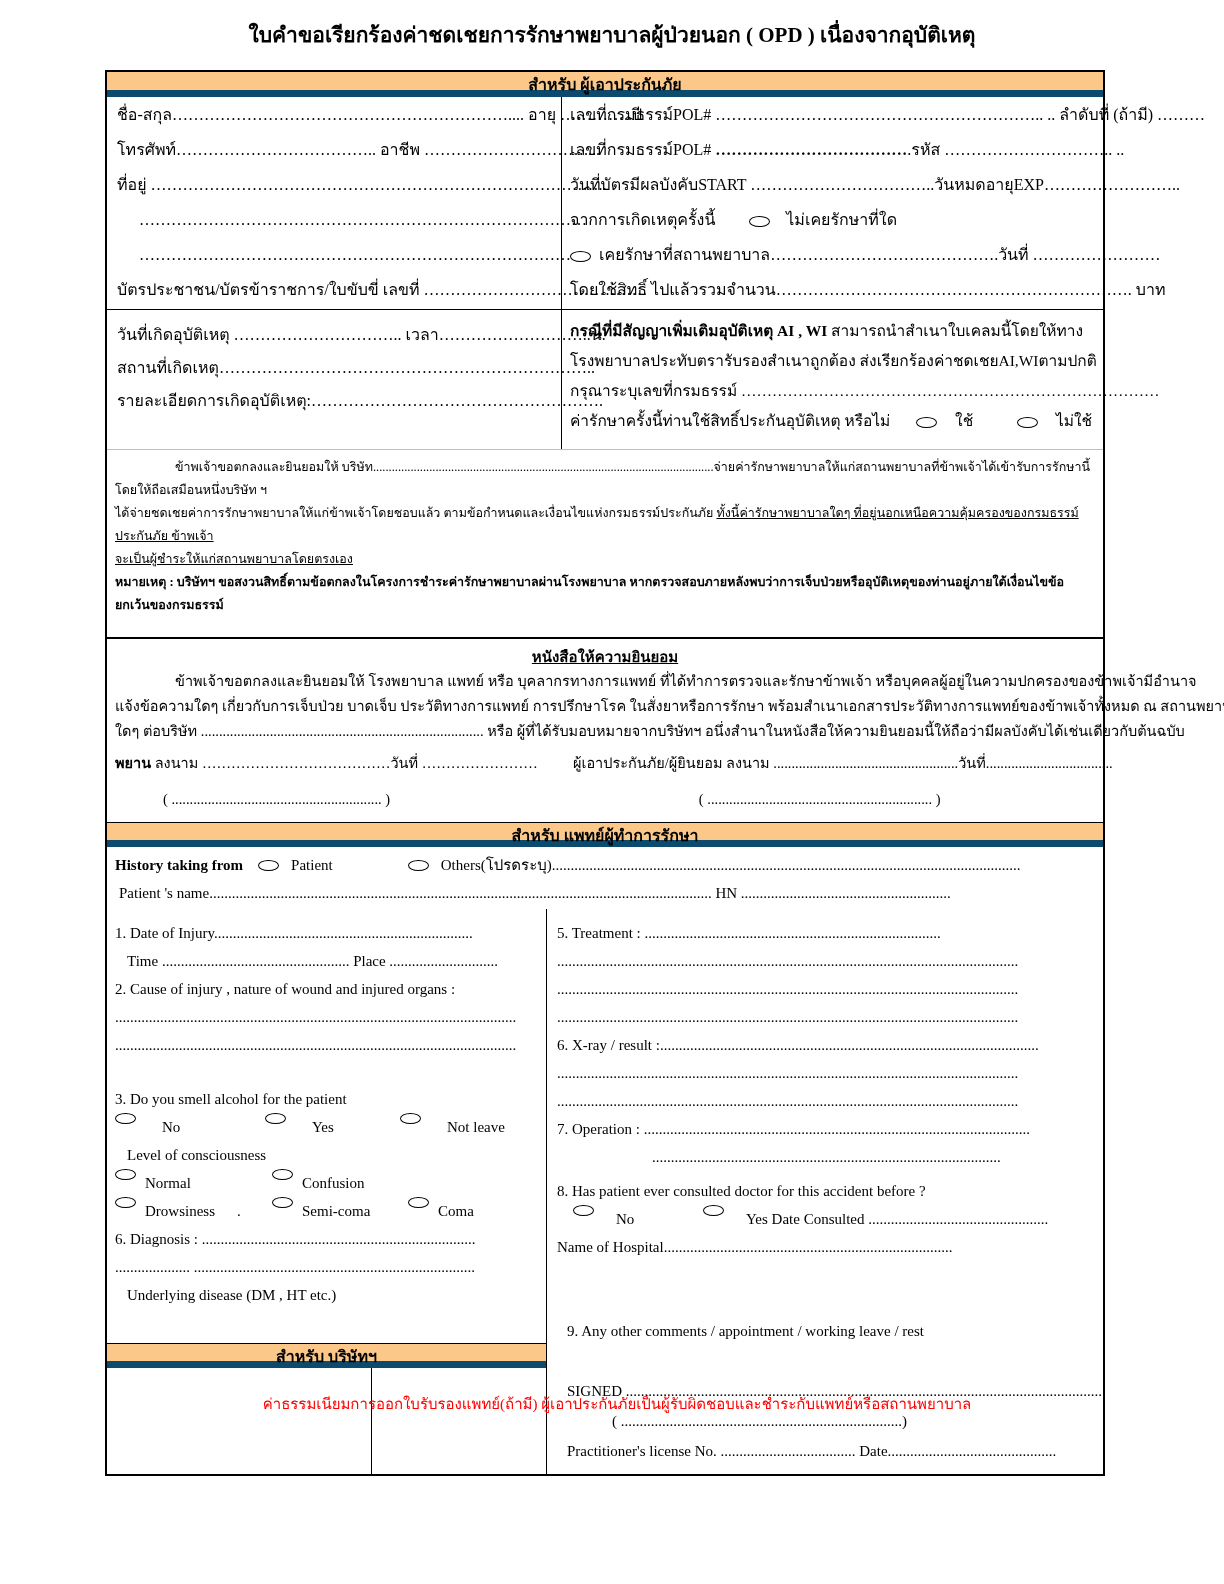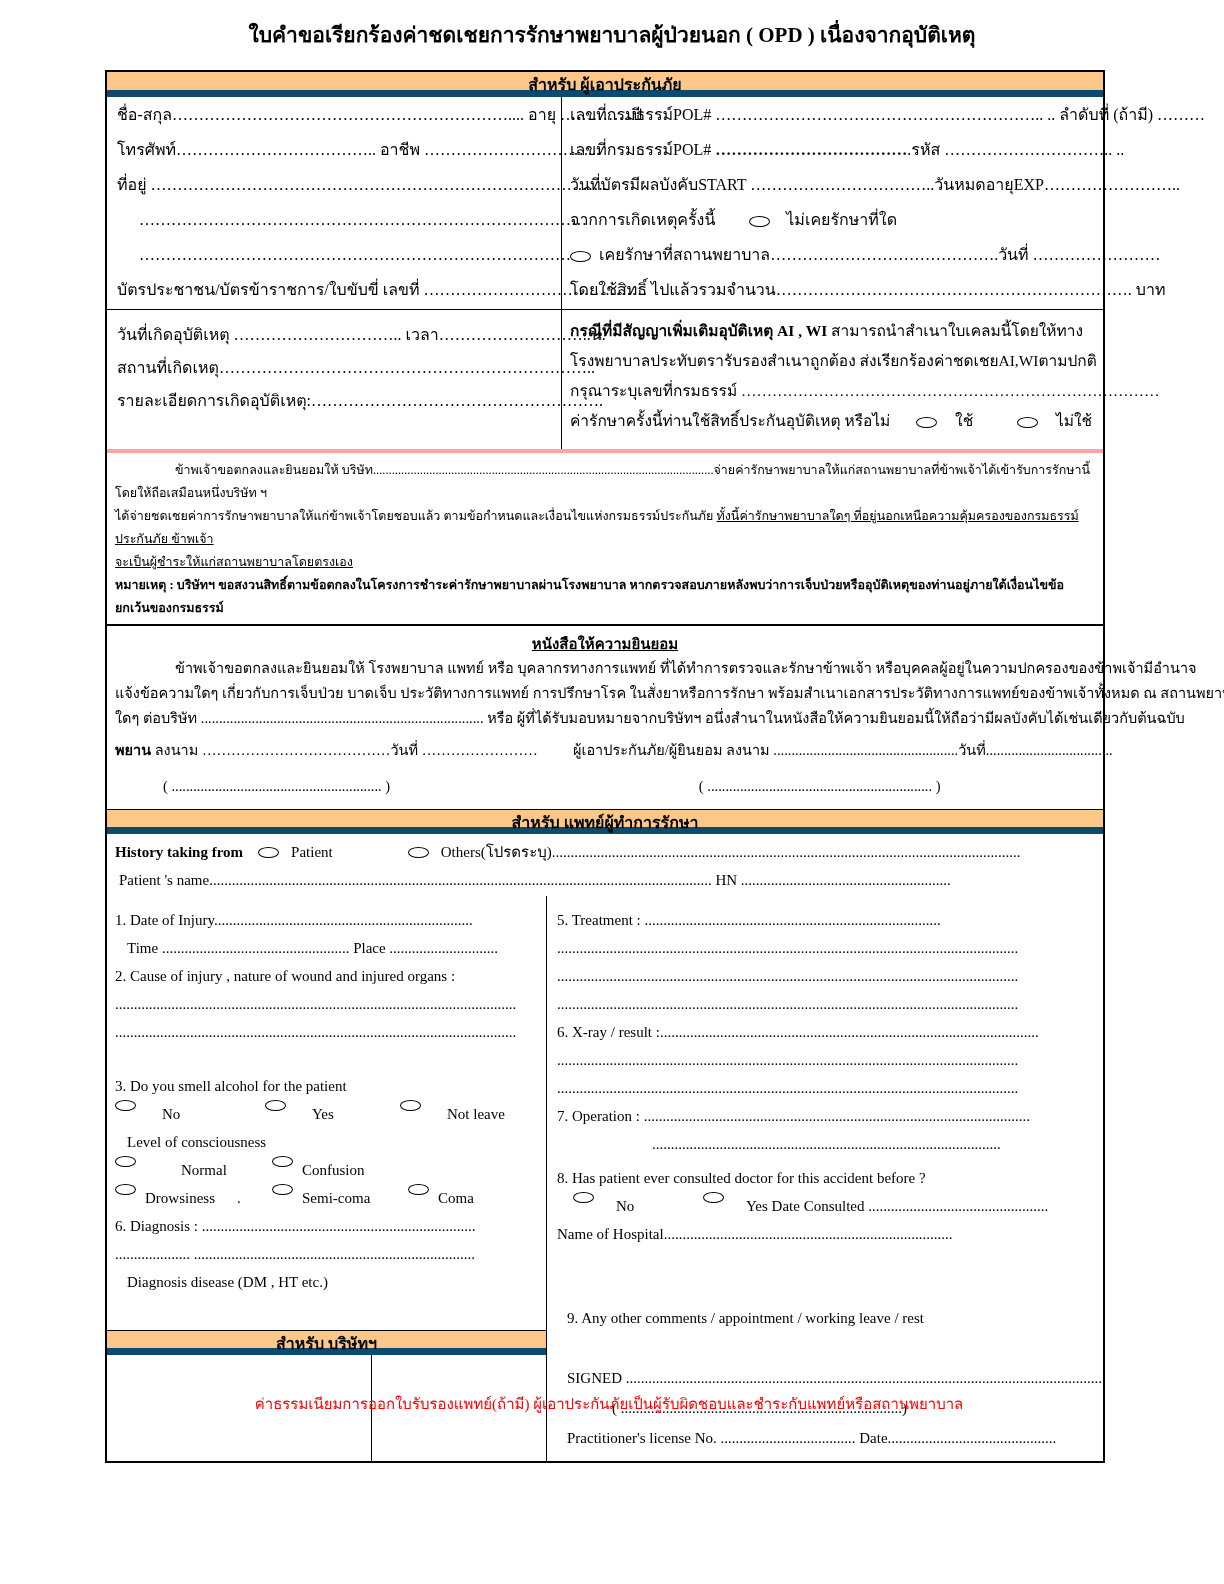--- a/index.html
+++ b/index.html
@@ -23,21 +23,21 @@
   .ins-line { font-size:16px; line-height:35px; padding-left:10px; white-space:nowrap; }
   .ins-line.indent { padding-left:32px; }
   .col-r .ins-line { padding-left:8px; }
 
   .acc-row { border-top:1px solid #000; height:140px; }
   .acc-line { font-size:16px; line-height:33px; padding-left:10px; white-space:nowrap; }
   .acc-row .col-l { padding-top:8px; }
   .acc-right { padding:6px 6px 0 8px; }
   .acc-rline { font-size:15.5px; line-height:30px; white-space:nowrap; }
 
-  .agree { border-top:4px solid #fca5a5; padding:6px 8px 4px 8px; font-size:12.5px; line-height:23px; }
+  .agree { border-top:1px solid #fca5a5; padding:6px 8px 20px 8px; font-size:12.5px; line-height:23px; }
   .agree .first { text-indent:60px; }
   .u { text-decoration:underline; }
   .b { font-weight:bold; }
 
   .consent { border-top:2px solid #000; padding:6px 8px 8px 8px; }
   .consent-hdr { text-align:center; font-weight:bold; text-decoration:underline; font-size:15px; line-height:24px; }
   .consent p { font-size:14.5px; line-height:25px; white-space:nowrap; }
   .consent .first { text-indent:60px; }
   .sign-row { font-size:14.5px; line-height:30px; white-space:nowrap; margin-top:4px; }
   .sign-row .gap { display:inline-block; width:28px; }
@@ -55,36 +55,36 @@
   .doc-right { flex:1; display:flex; flex-direction:column; padding:10px 0 0 10px; overflow:hidden; }
   .doc-line { font-size:15px; line-height:28px; padding-left:8px; white-space:nowrap; overflow:hidden; }
   .doc-right .doc-line { padding-left:0; }
 
   .oval { display:inline-block; width:21px; height:11px; border:1.5px solid #000; border-radius:50%; vertical-align:middle; background:#fff; flex:none; }
 
   .opts { display:flex; align-items:center; }
   .opt { display:inline-flex; }
   .opt .oval { margin-right:26px; }
   .opt-sm .oval { margin-right:9px; }
-  .w150 { width:150px; } .w135 { width:135px; } .w157 { width:157px;gap:36px; }
+  .w150 { width:150px; } .w135 { width:135px; } .w157 { width:157px; }
   .w122 { width:122px; } .w35  { width:35px; text-align:left; } .w136 { width:136px; } .ml15 { margin-left:15px; } .ml12 { margin-left:12px; } .ml75 { margin-left:75px; }
   .mt26 { margin-top:26px; }
   .bold-lbl { font-weight:normal; }
   .pad20 { padding-left:20px; }
 
   .company { margin-top:auto; }
   .company-box { display:flex; height:106px; }
   .company-cell-l { width:265px; border-right:1px solid #000; }
   .company-cell-r { flex:1; }
 
   .sign-block { margin-top:auto; padding-bottom:8px; }
   .sign-block .doc-line { line-height:30px; }
   .sign-block .paren { padding-left:55px; }
 
-  .footer-red { position:absolute; left:109px; top:1392px; width:1000px; text-align:center;
+  .footer-red { position:absolute; left:117px; top:1392px; width:1000px; text-align:center;
                 color:#FF0000; font-size:15px; white-space:nowrap; }
 </style>
 </head>
 <body>
 
 <div class="page">
 
   <div class="doc-title">ใบคำขอเรียกร้องค่าชดเชยการรักษาพยาบาลผู้ป่วยนอก ( OPD )  เนื่องจากอุบัติเหตุ</div>
 
   <div class="form-box">
@@ -228,21 +228,21 @@
               <span class="oval"></span>
               <span>Semi-coma</span>
             </span>
           <span class="opt opt-sm">
               <span class="oval"></span>
               <span>Coma</span>
             </span>
         </div>
         <div class="doc-line">6. Diagnosis  :  .........................................................................</div>
         <div class="doc-line">.................... ...........................................................................</div>
-        <div class="doc-line pad20">Diagnosis disease (DM , HT etc.)</div>
+        <div class="doc-line pad20">Underlying disease (DM , HT etc.)</div>
 
         <div class="company">
           <div class="sec-hdr bordered-top">สำหรับ บริษัทฯ</div>
           <div class="company-box">
             <div class="company-cell-l"></div>
             <div class="company-cell-r"></div>
           </div>
         </div>
       </div>
 

